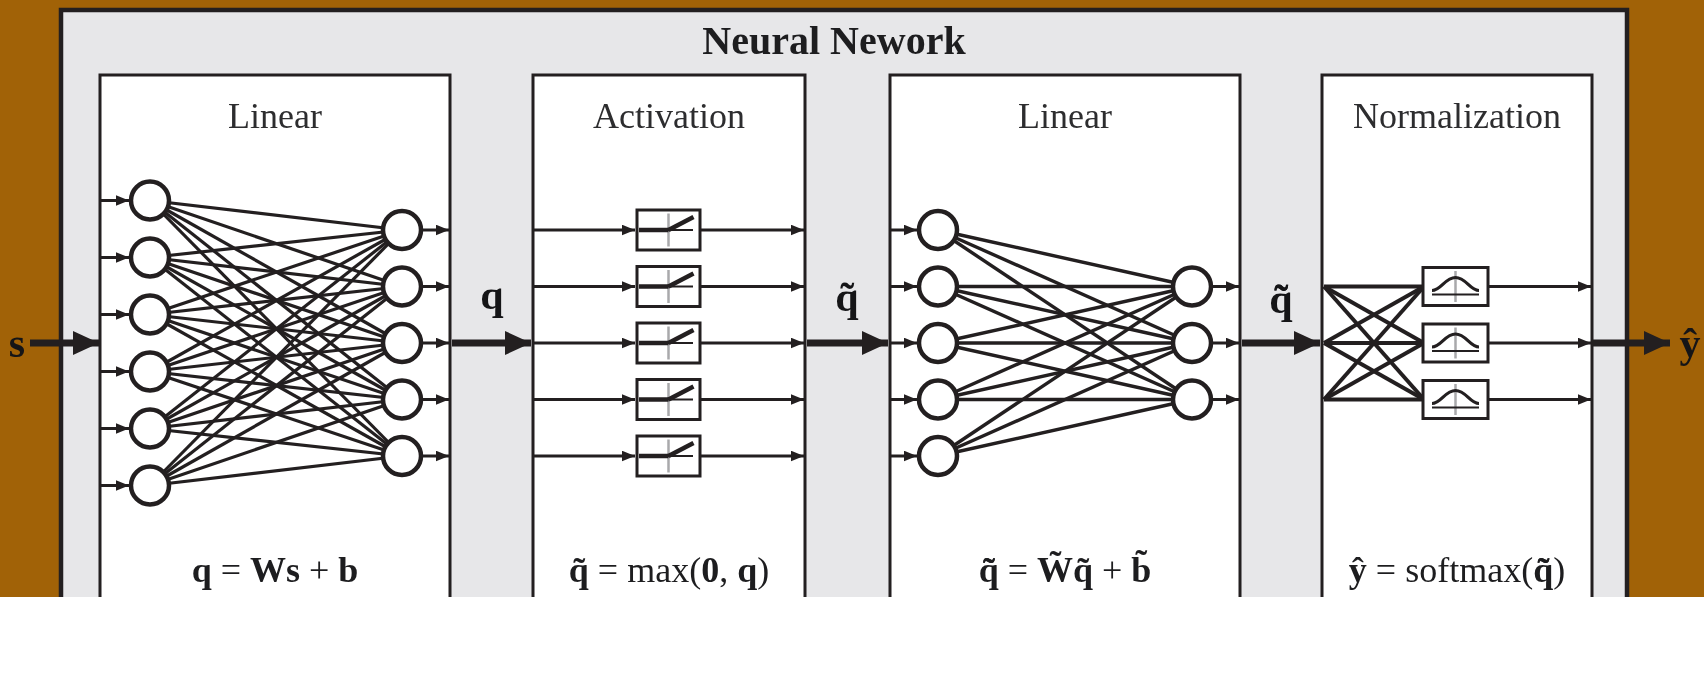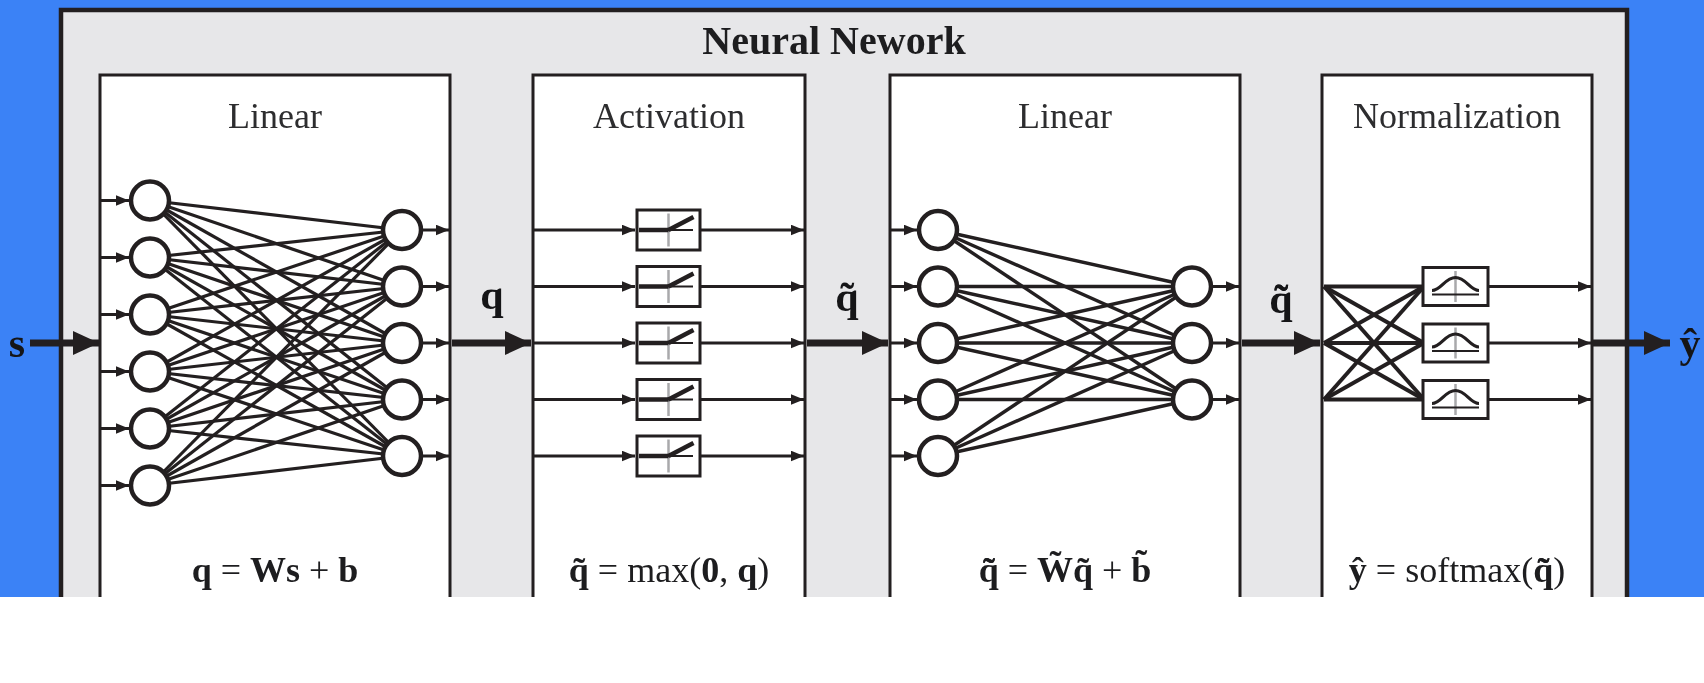--- a/index.html
+++ b/index.html
@@ -1,16 +1,16 @@
 <!DOCTYPE html>
 <html><head>
 <meta charset="utf-8">
 <style>
   html,body{margin:0;padding:0;background:#ffffff;}
-  .stage{position:relative;width:1704px;height:597px;background:#3b82f6;overflow:hidden;}
+  .stage{position:relative;width:1704px;height:597px;background:#a16207;overflow:hidden;}
   text{font-family:"Liberation Serif","DejaVu Serif",serif;}
   .main-title{font-size:40px;font-weight:bold;fill:#1d1d1f;}
   .block-title{font-size:36px;fill:#2d2d2f;}
   .formula{font-size:36px;fill:#1d1d1f;}
   .fb{font-weight:bold;}
   .fn{font-weight:normal;}
   .flow-label{font-size:42px;font-weight:bold;fill:#151517;}
 </style>
 </head>
 <body>

